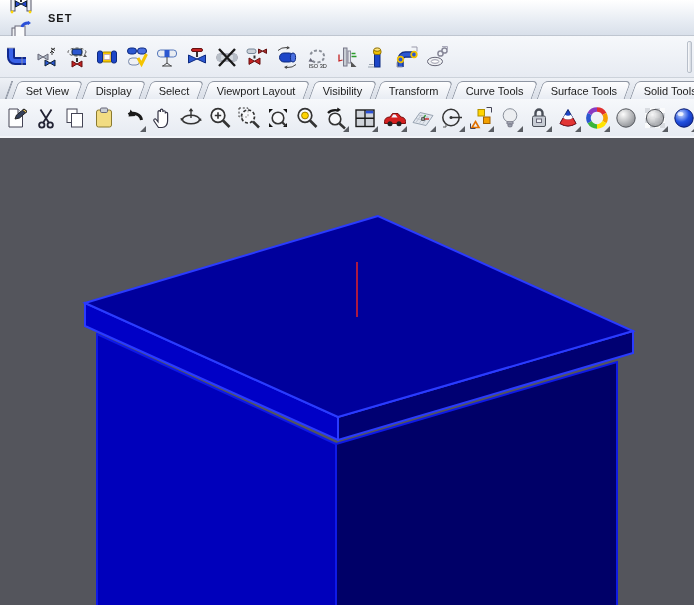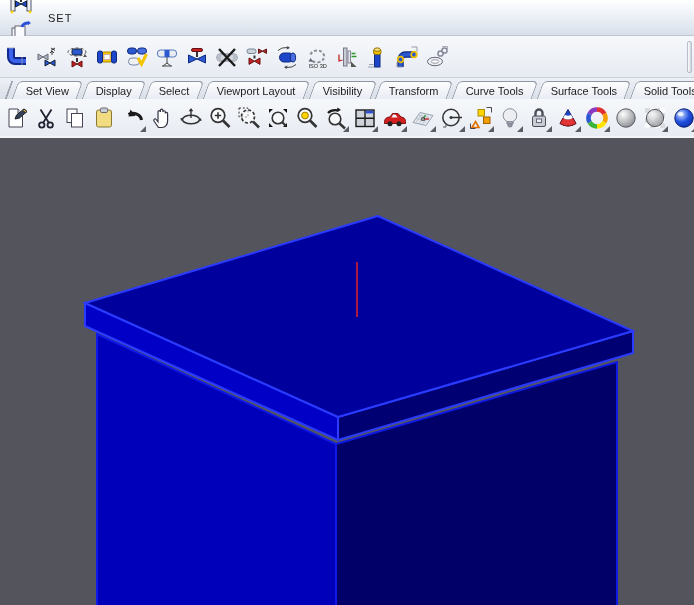--- a/index.html
+++ b/index.html
@@ -3,21 +3,21 @@
 <meta charset="utf-8">
 <style>
   html,body{margin:0;padding:0;width:694px;height:605px;overflow:hidden;
     font-family:"Liberation Sans",sans-serif;background:#e9edf3;}
   *{box-sizing:border-box;}
   
   #titlebar{height:36px;display:flex;align-items:center;padding-left:6px;
     background:linear-gradient(#ffffff,#e7ecf3 60%,#d9e0ea);
     border-bottom:1px solid #bfc6d0;}
   #titlebar .tic{width:30px;height:28px;display:flex;align-items:center;justify-content:center;margin-right:4px;}
-  #titlebar .set-label{font-size:11px;font-weight:normal;letter-spacing:1px;color:#1a1a1a;margin-left:8px;}
+  #titlebar .set-label{font-size:11px;font-weight:bold;letter-spacing:1px;color:#1a1a1a;margin-left:8px;}
   
   .toolbar{display:flex;align-items:center;overflow:hidden;position:relative;
     background:linear-gradient(#f6f8fb,#e7ebf2);border-bottom:1px solid #ccd2da;}
   #row1{height:42px;padding-left:2px;}
   #row2{height:39px;padding-left:2px;border-bottom:2px solid #f2f4f8;}
   .cell{width:30px;height:30px;min-width:30px;display:flex;align-items:center;justify-content:center;position:relative;}
   #row2 .cell{width:29px;min-width:29px;}
   .cell.fly::after{content:"";position:absolute;right:1px;bottom:1px;
     border-left:6px solid transparent;border-bottom:6px solid #5a5d63;}
   .ic{display:block;width:24px;height:24px;}

